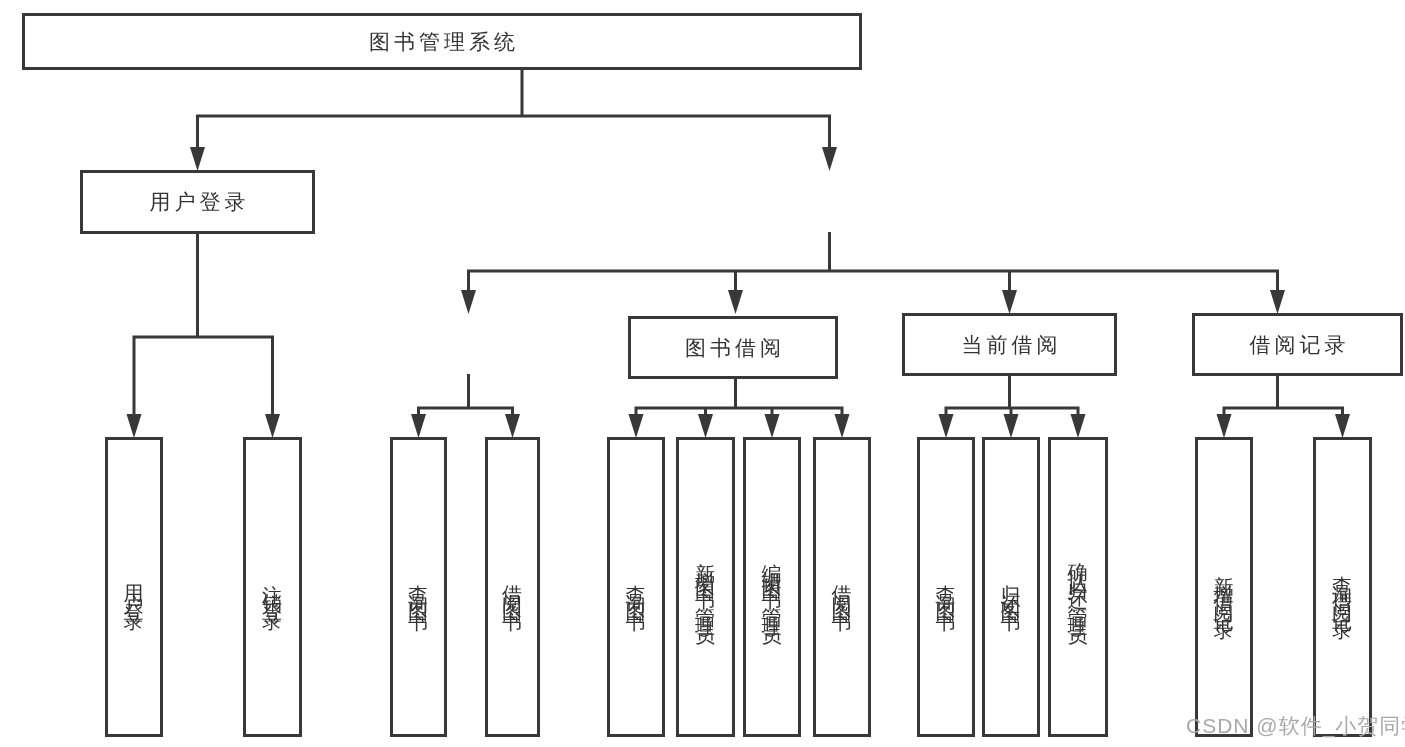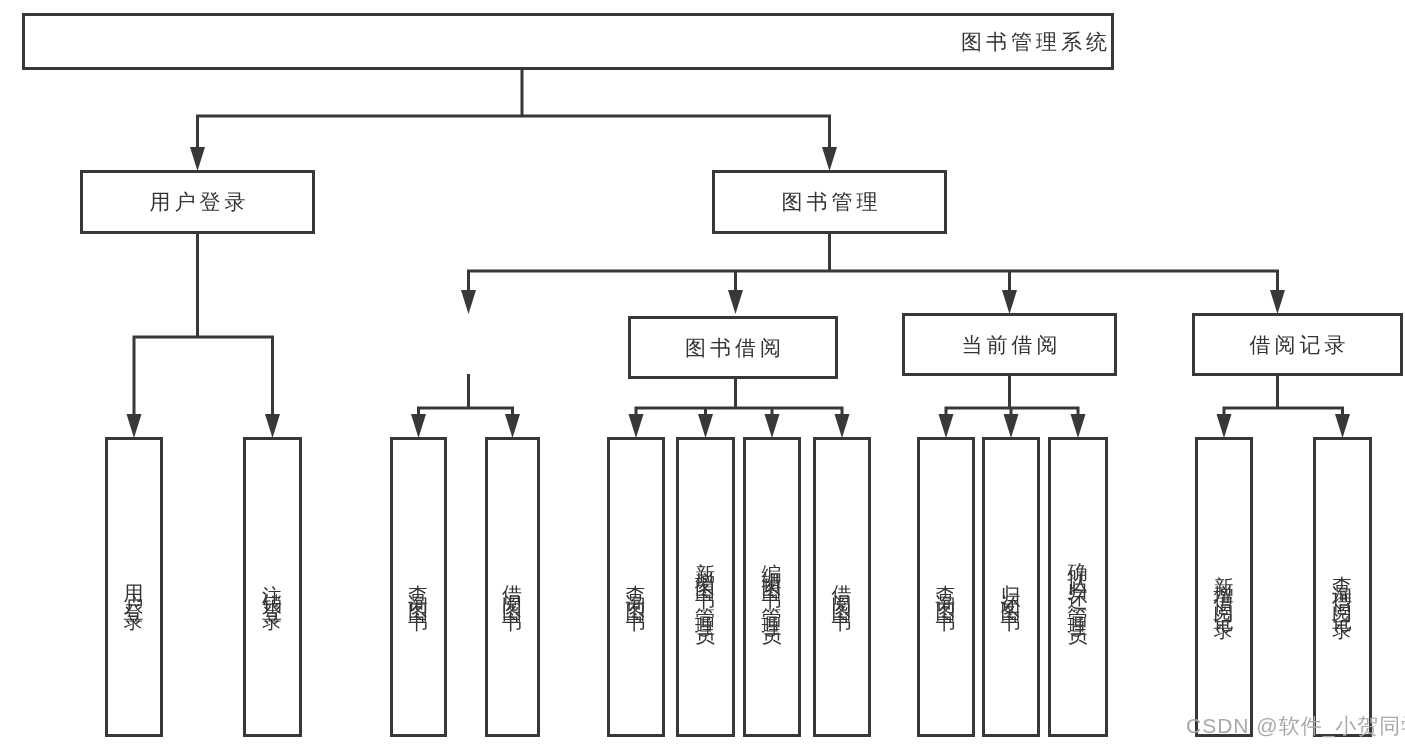--- a/index.html
+++ b/index.html
@@ -70,28 +70,25 @@
       <polygon points="764.5,414 779.5,414 772,438" fill="#383838"></polygon>
       <polygon points="834.5,414 849.5,414 842,438" fill="#383838"></polygon>
       <polygon points="938.5,414 953.5,414 946,438" fill="#383838"></polygon>
       <polygon points="1003.5,414 1018.5,414 1011,438" fill="#383838"></polygon>
       <polygon points="1070.5,414 1085.5,414 1078,438" fill="#383838"></polygon>
       <polygon points="1216.5,414 1231.5,414 1224,438" fill="#383838"></polygon>
       <polygon points="1335,414 1350,414 1342.5,438" fill="#383838"></polygon>
       <path d="M 522 68 L 522 116 M 196 116 L 831 116 M 197.5 116 L 197.5 152 M 829.5 116 L 829.5 152 M 197.5 232 L 197.5 337 M 132.5 337 L 274 337 M 134 337 L 134 419 M 272.5 337 L 272.5 419 M 829.5 232 L 829.5 271 M 467 271 L 1279 271 M 468.5 271 L 468.5 295 M 735.5 271 L 735.5 295 M 1009.5 271 L 1009.5 295 M 1277.5 271 L 1277.5 295 M 468.5 374 L 468.5 408 M 417 408 L 514 408 M 418.5 408 L 418.5 419 M 512.5 408 L 512.5 419 M 735.5 374 L 735.5 408 M 634.5 408 L 843.5 408 M 636 408 L 636 419 M 705.5 408 L 705.5 419 M 772 408 L 772 419 M 842 408 L 842 419 M 1009.5 374 L 1009.5 408 M 944.5 408 L 1079.5 408 M 946 408 L 946 419 M 1011 408 L 1011 419 M 1078 408 L 1078 419 M 1277.5 374 L 1277.5 408 M 1222.5 408 L 1344 408 M 1224 408 L 1224 419 M 1342.5 408 L 1342.5 419" fill="none" stroke="#383838" stroke-width="3"></path>
     </svg>
   <div id="nodes-layer" style="color: rgb(51, 51, 51);">
-      <div class="node h" style="left: 22px; top: 13px; width: 1092px; height: 57px; border-color: rgb(56, 56, 56); justify-content: flex-end;">
+      <div class="node h" style="left: 22px; top: 13px; width: 840px; height: 57px; border-color: rgb(56, 56, 56);">
         <span class="label">图书管理系统</span>
       </div>
       <div class="node h" style="left: 80px; top: 170px; width: 235px; height: 64px; border-color: rgb(56, 56, 56);">
         <span class="label">用户登录</span>
-      </div>
-      <div class="node h" style="left: 712px; top: 170px; width: 235px; height: 64px; border-color: rgb(56, 56, 56);">
-        <span class="label">图书管理</span>
       </div>
       <div class="node h" style="left: 628px; top: 316px; width: 210px; height: 63px; border-color: rgb(56, 56, 56);">
         <span class="label">图书借阅</span>
       </div>
       <div class="node h" style="left: 902px; top: 313px; width: 215px; height: 63px; border-color: rgb(56, 56, 56);">
         <span class="label">当前借阅</span>
       </div>
       <div class="node h" style="left: 1172px; top: 313px; width: 211px; height: 63px; border-color: rgb(56, 56, 56); margin-left: 20px;">
         <span class="label">借阅记录</span>
       </div>

